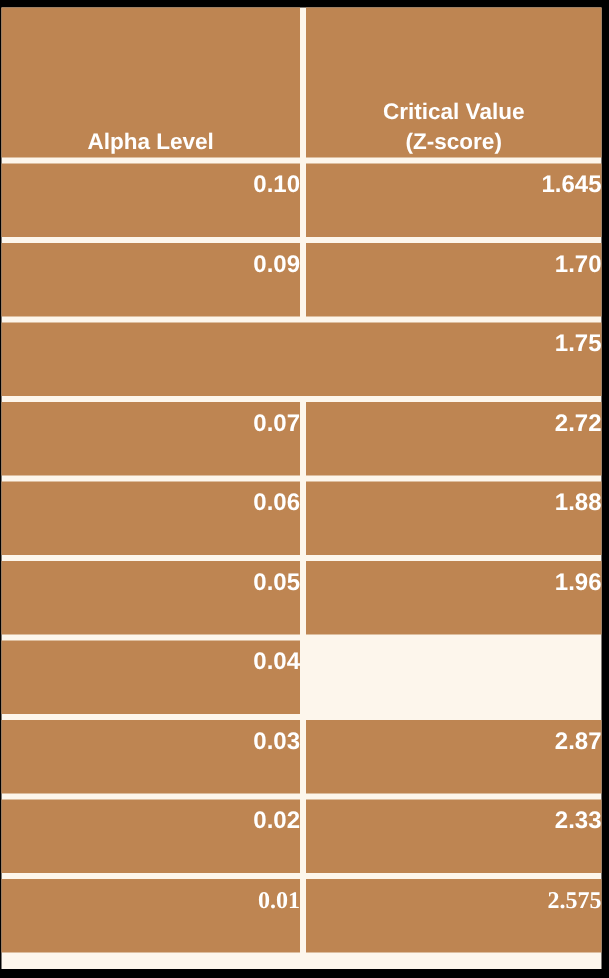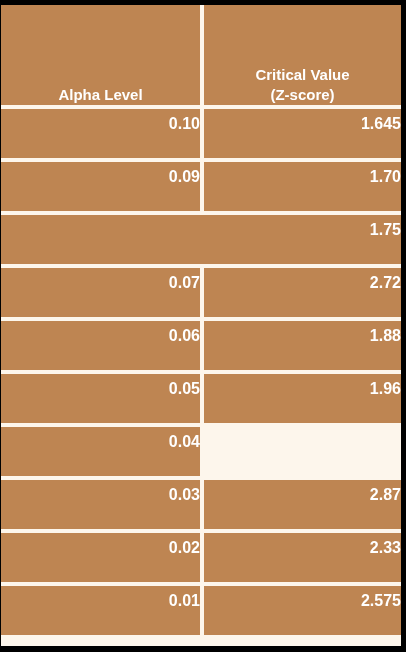--- a/index.html
+++ b/index.html
@@ -84,20 +84,21 @@
     margin-bottom: 4px;
     padding: 4px 0 0 8px;
     font-size: 16px;
     line-height: 21px;
     text-align: right;
   }
 
   .row.data-row:last-child .cell {
     height: 49px;
     margin-bottom: 5px;
+    font-family: Liberation Serif, serif;
   }
 
   .header-text {
     display: block;
   }
 </style>
 </head>
 <body>
 
 <div class="table-frame">

